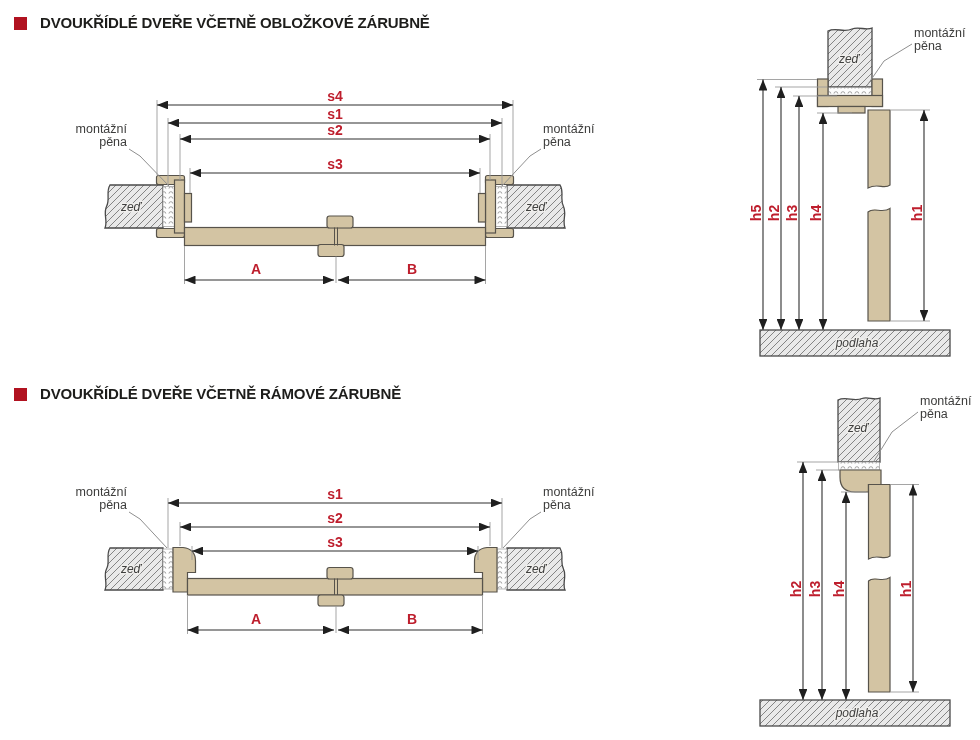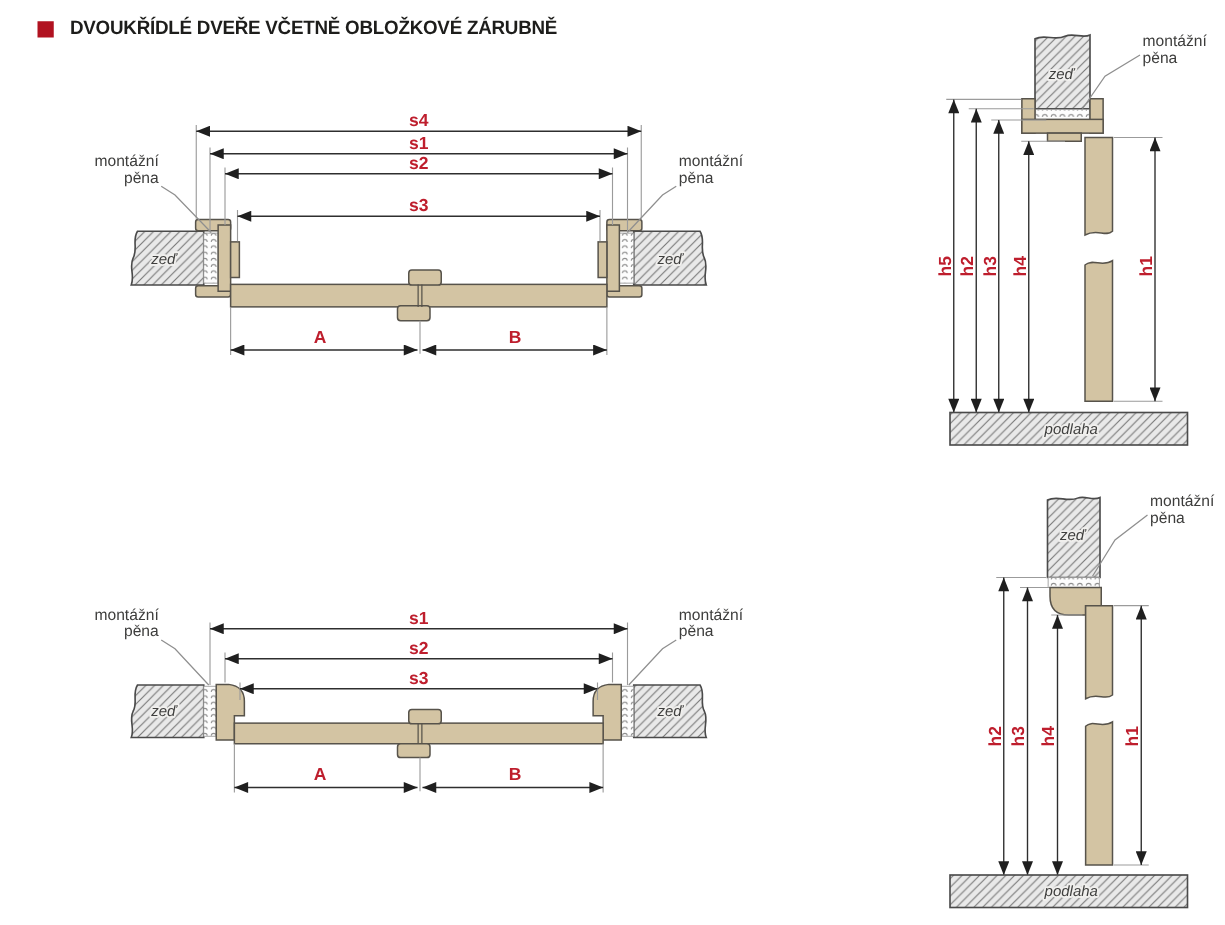--- a/index.html
+++ b/index.html
@@ -2,21 +2,21 @@
 <html><head>
 <meta charset="utf-8">
 <style>
   html,body{margin:0;padding:0;background:#ffffff;}
   #canvas{position:relative;width:980px;height:740px;background:#ffffff;overflow:hidden;
           font-family:"Liberation Sans",sans-serif;}
   .title-row{position:absolute;left:14px;display:flex;align-items:center;}
   .bullet{width:13px;height:13px;background:#b11220;flex:0 0 auto;}
   .title-text{margin-left:13px;font-weight:bold;font-size:15.5px;color:#1d1d1b;
               white-space:nowrap;letter-spacing:-0.2px;transform:scaleX(0.97);transform-origin:0 50%;}
-  #title-1{top:14px;margin-left:16px;}
+  #title-1{top:14px;}
   #title-2{top:385px;}
   svg.diagram{position:absolute;left:0;top:0;}
   .wood{fill:#d3c4a3;stroke:#57534b;stroke-width:1.2;}
   .wall{fill:url(#hatch);stroke:#4a4a4a;stroke-width:1.3;}
   .foamS{fill:url(#foam);stroke:#9a9a9a;stroke-width:0.7;}
   .dim{stroke:#2e2e2e;stroke-width:1.1;fill:none;}
   .ext{stroke:#9b9b9b;stroke-width:0.9;fill:none;}
   .leader{stroke:#8f8f8f;stroke-width:1;fill:none;}
   .edge{stroke:#57534b;stroke-width:1;fill:none;}
   .dimtext{fill:#be1e2d;font-family:"Liberation Sans",sans-serif;font-size:14px;font-weight:bold;}
@@ -27,20 +27,24 @@
 </head>
 <body>
 
 <div id="canvas">
 
   <div class="title-row" id="title-1">
     <span class="bullet"></span>
     <span class="title-text">DVOUKŘÍDLÉ DVEŘE VČETNĚ OBLOŽKOVÉ ZÁRUBNĚ</span>
   </div>
 
+  <div class="title-row" id="title-2">
+    <span class="bullet"></span>
+    <span class="title-text">DVOUKŘÍDLÉ DVEŘE VČETNĚ RÁMOVÉ ZÁRUBNĚ</span>
+  </div>
 
   <svg class="diagram" width="980" height="740" viewBox="0 0 980 740">
     <defs>
       <pattern id="hatch" width="7" height="7" patternUnits="userSpaceOnUse">
         <rect width="7" height="7" fill="#e9e9e9"></rect>
         <path d="M0,7 L7,0 M-1,1 L1,-1 M6,8 L8,6" stroke="#787878" stroke-width="0.9"></path>
       </pattern>
       <pattern id="foam" width="7" height="5" patternUnits="userSpaceOnUse">
         <rect width="7" height="5" fill="#fdfdfd"></rect>
         <path d="M1,3.6 A1.9,1.9 0 0 1 4.8,3.6" fill="none" stroke="#8d8d8d" stroke-width="0.8"></path>

